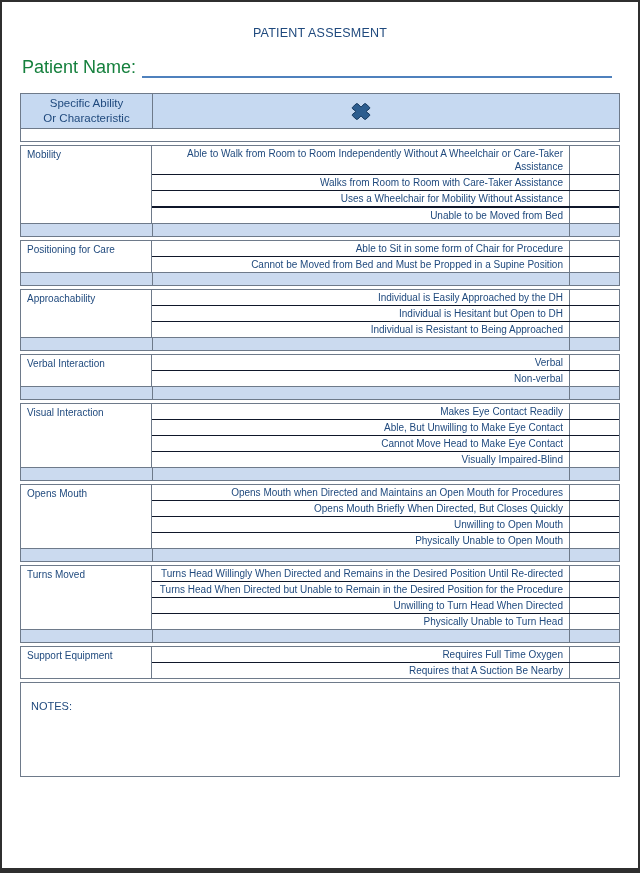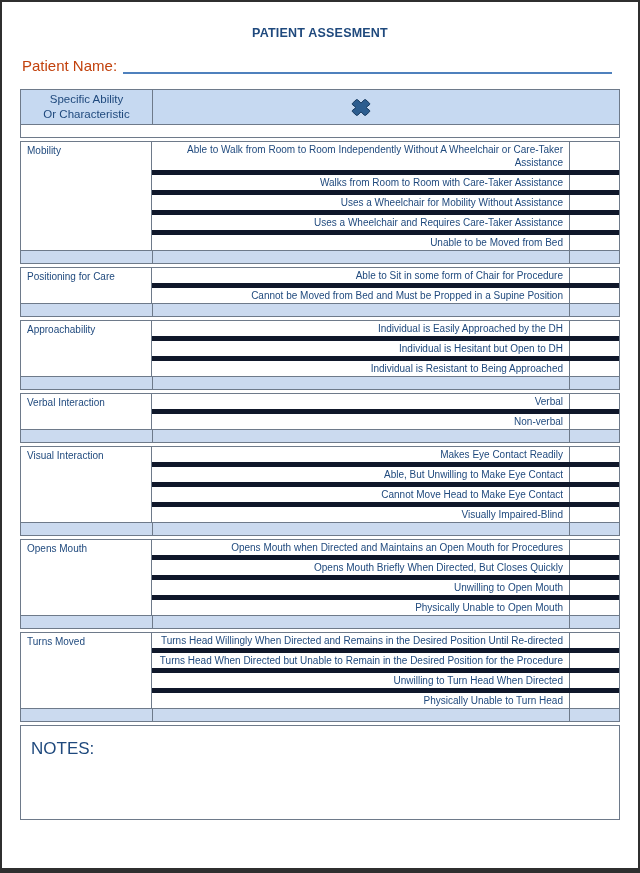--- a/index.html
+++ b/index.html
@@ -16,32 +16,32 @@
     box-sizing: border-box;
     background: #ffffff;
   }
   .content { padding: 0 16px; }
 
   .doc-title {
     margin-top: 24px;
     text-align: center;
     color: #1F497D;
     font-size: 12.5px;
-    font-weight: bold;
+    font-weight: normal;
     letter-spacing: 0.2px;
   }
 
   .patient-row {
     margin: 17px 4px 0 4px;
     display: flex;
     align-items: flex-end;
   }
   .pn-label {
-    color: #c2410c;
-    font-size: 15px;
+    color: #15803d;
+    font-size: 18px;
     white-space: nowrap;
     padding-right: 6px;
   }
   .pn-line {
     flex: 1;
     border-bottom: 2px solid #4F81BD;
     height: 13px;
     margin-right: 6px;
   }
 
@@ -90,21 +90,21 @@
     color: #1F497D;
     font-size: 10px;
     line-height: 15px;
     padding: 1px 6px;
     box-sizing: border-box;
   }
   .rows-col { display: flex; flex-direction: column; }
   .option-row {
     display: grid;
     grid-template-columns: 1fr 50px;
-    border-top: 5px solid #0f172a;
+    border-top: 1px solid #0f172a;
   }
   .option-row:first-child { border-top: none; }
   .option-text {
     color: #1F497D;
     font-size: 10px;
     line-height: 13px;
     padding: 1px 6px;
     box-sizing: border-box;
     text-align: right;
   }
@@ -125,21 +125,21 @@
   .sep-row .sc3 { border-left: 1px solid #6E7A8A; }
 
   
   .notes-box {
     height: 80px;
     padding: 13px 10px 0 10px;
     box-sizing: content-box;
   }
   .notes-label {
     color: #1F497D;
-    font-size: 17px;
+    font-size: 11px;
   }
 
   .x-icon svg { display: block; }
 </style>
 </head>
 <body>
 
 <div class="frame">
   <div class="content">
 
@@ -180,21 +180,20 @@
                 </div>
                 <div class="option-row">
                   <div class="option-text">Walks from Room to Room with Care-Taker Assistance</div>
                   <div class="check-cell"></div>
                 </div>
                 <div class="option-row">
                   <div class="option-text">Uses a Wheelchair for Mobility Without Assistance</div>
                   <div class="check-cell"></div>
                 </div>
                 <div class="option-row">
-                  <div class="option-text">Uses a Wheelchair and Requires Care-Taker Assistance</div>
                   <div class="check-cell"></div>
                 </div>
                 <div class="option-row">
                   <div class="option-text">Unable to be Moved from Bed</div>
                   <div class="check-cell"></div>
                 </div>
               </div>
             </div>
             <div class="sep-row">
               <div class="sc1"></div>
@@ -341,20 +340,35 @@
                 <div class="option-row">
                   <div class="option-text">Physically Unable to Turn Head</div>
                   <div class="check-cell"></div>
                 </div>
               </div>
             </div>
             <div class="sep-row">
               <div class="sc1"></div>
               <div class="sc2"></div>
               <div class="sc3"></div>
+            </div>
+          </div>
+          <div class="tbl-block">
+            <div class="section-grid">
+              <div class="label-cell">Support Equipment</div>
+              <div class="rows-col">
+                <div class="option-row">
+                  <div class="option-text">Requires Full Time Oxygen</div>
+                  <div class="check-cell"></div>
+                </div>
+                <div class="option-row">
+                  <div class="option-text">Requires that A Suction Be Nearby</div>
+                  <div class="check-cell"></div>
+                </div>
+              </div>
             </div>
           </div>
         </div>
 
       <div class="tbl-block notes-box">
         <span class="notes-label">NOTES:</span>
       </div>
 
     </div>
   </div>

